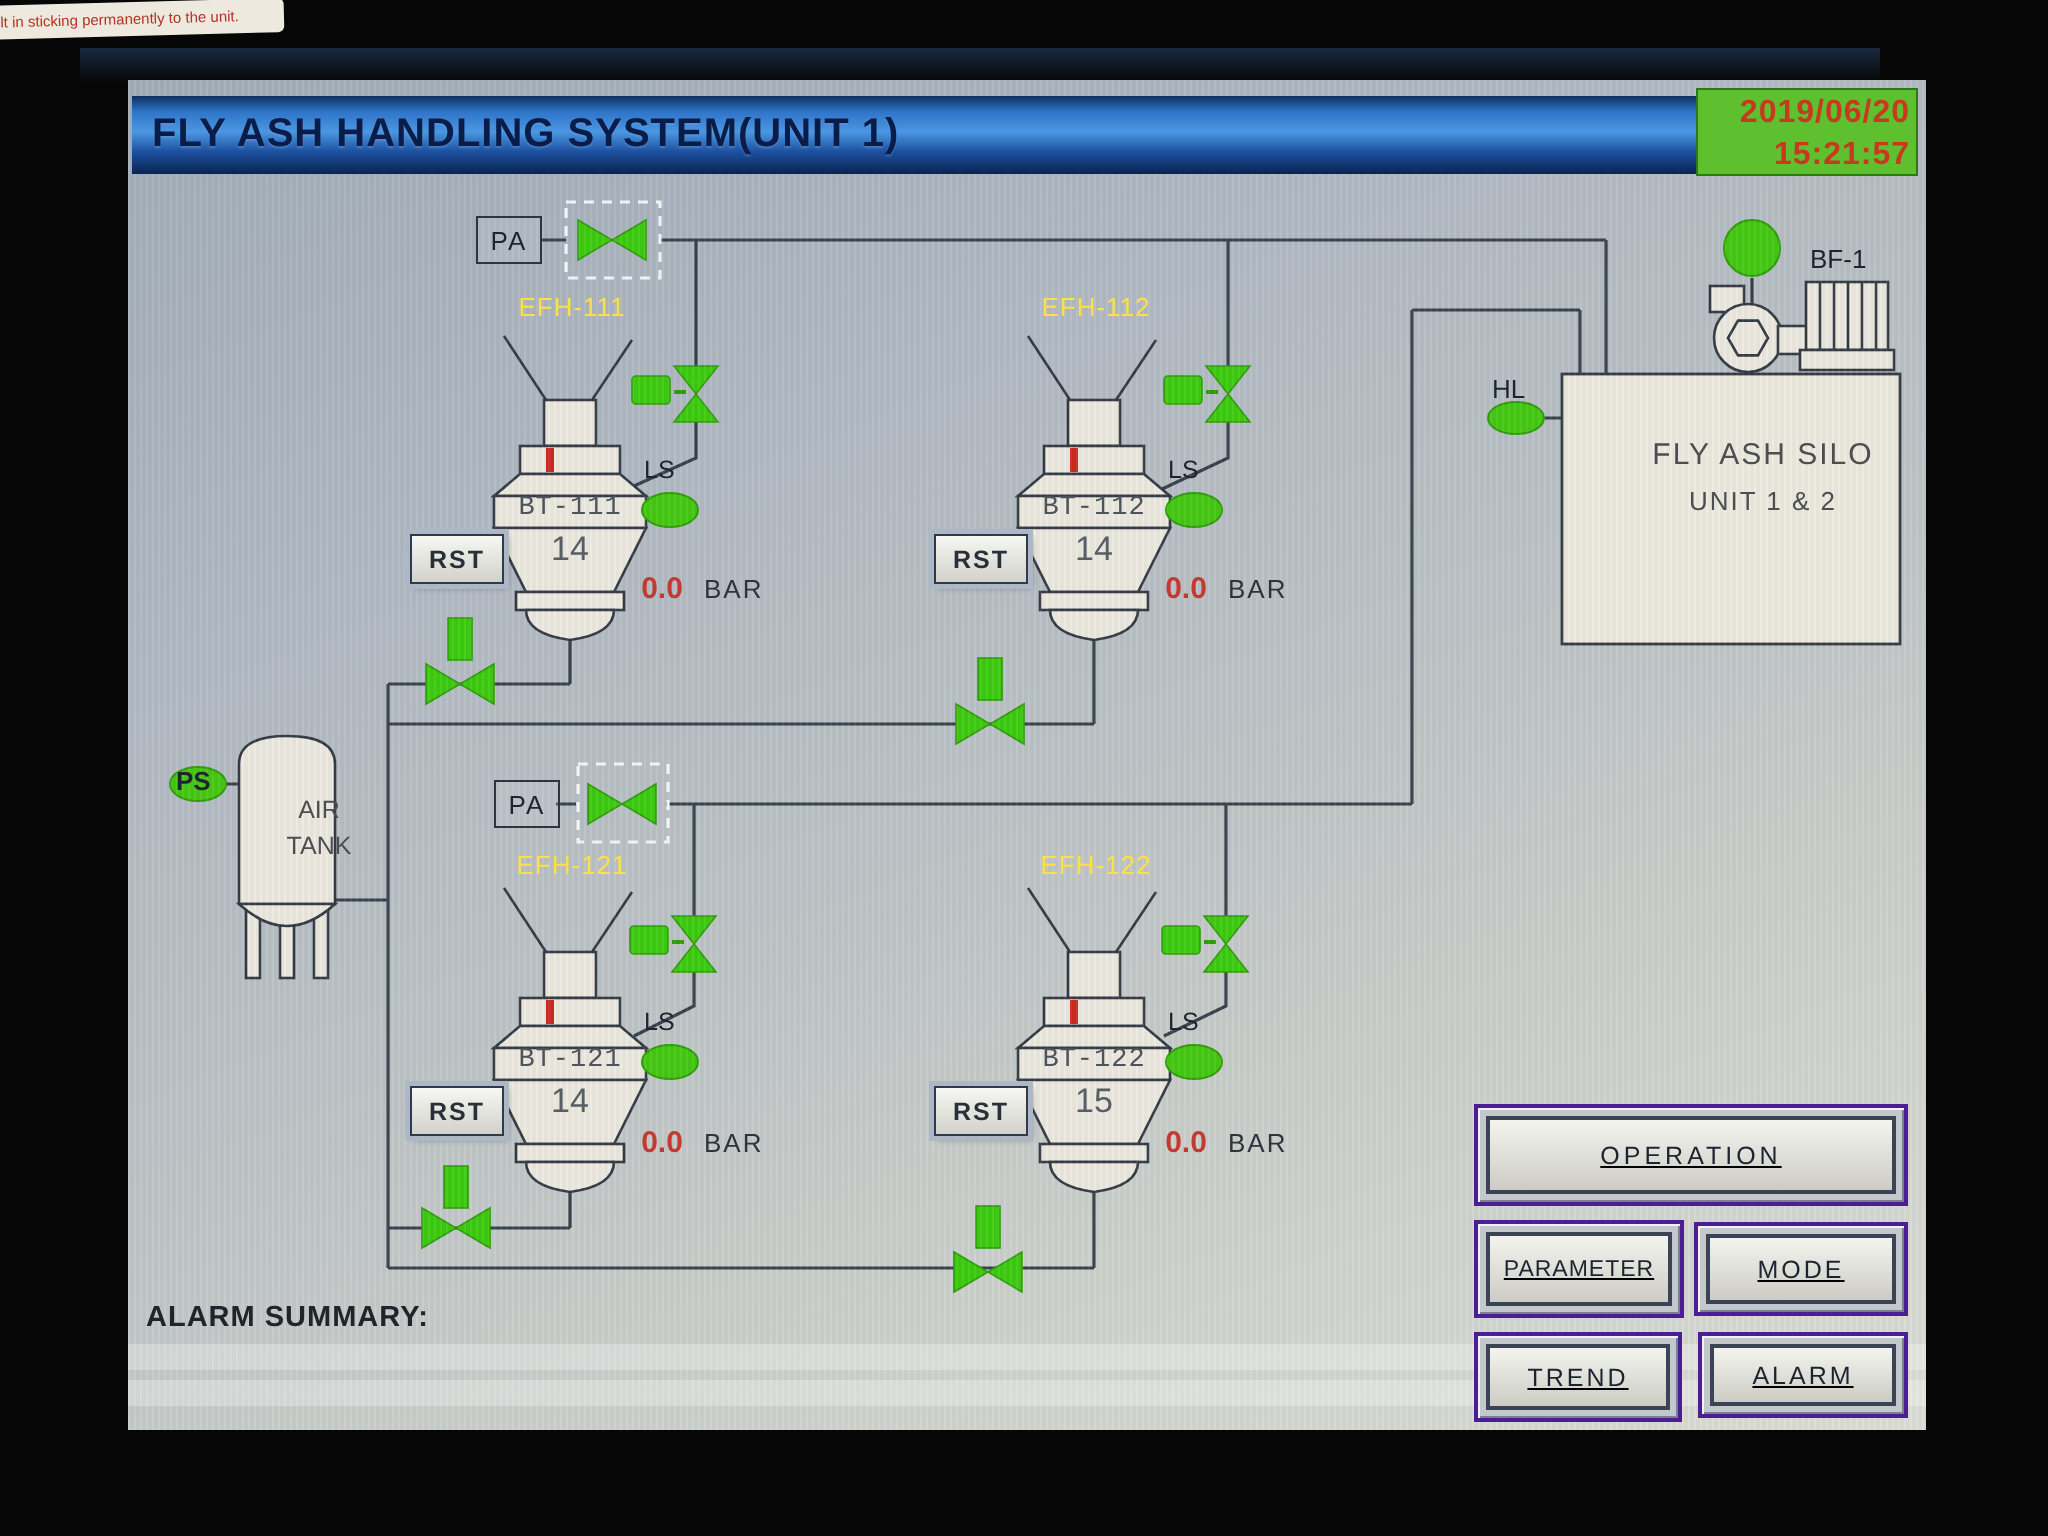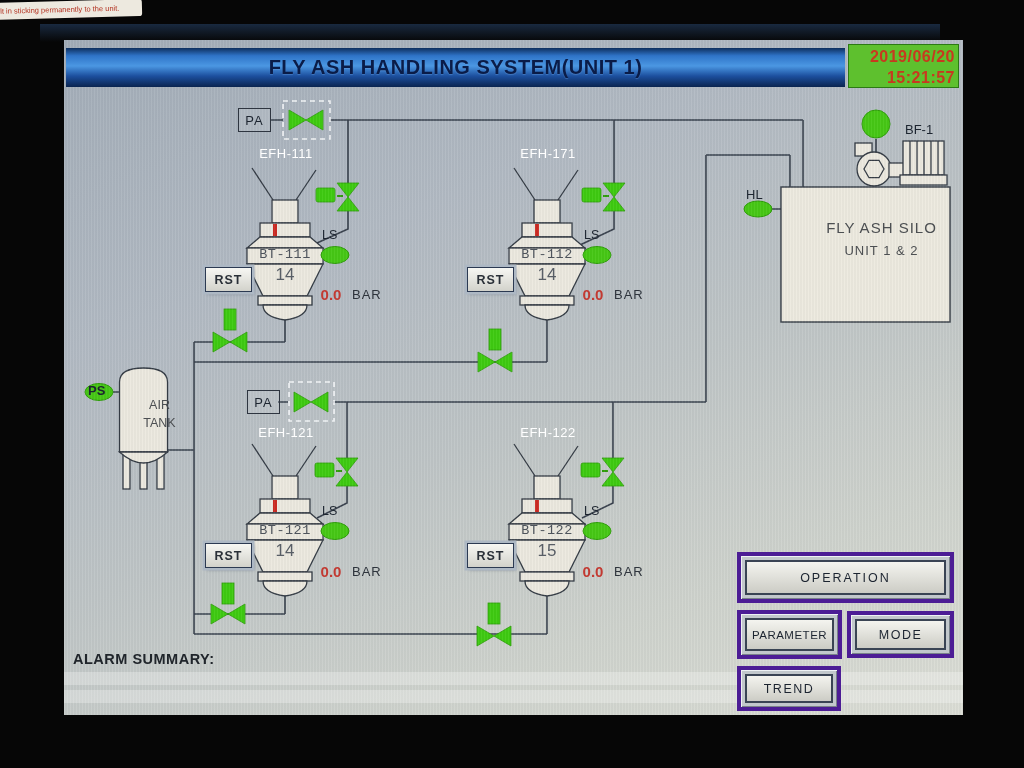--- a/index.html
+++ b/index.html
@@ -11,48 +11,48 @@
   .sticker{position:absolute;left:-8px;top:1px;width:150px;height:17px;background:#ede9df;
     border-radius:3px;transform:rotate(-1.5deg);color:#b33322;font-size:7.5px;line-height:17px;
     white-space:nowrap;overflow:hidden;padding-left:4px;box-sizing:border-box;}
   
   .screen{position:absolute;left:64px;top:40px;width:899px;height:675px;
     background:linear-gradient(158deg,#a3adb8 0%,#b2bac3 30%,#bfc5c6 55%,#cfd3cd 78%,#dcded6 100%);}
   .texture{position:absolute;left:64px;top:40px;width:899px;height:675px;pointer-events:none;
     background:repeating-linear-gradient(90deg,rgba(255,255,255,0.05) 0 1px,rgba(30,40,50,0.03) 1px 3px);}
   .titlebar{position:absolute;left:66px;top:48px;width:779px;height:39px;
     background:linear-gradient(180deg,#0e2f5e 0%,#2f74c8 20%,#4b97e2 46%,#1c4f9e 72%,#0a2450 100%);
-    display:flex;align-items:center;justify-content:center;}
+    display:flex;align-items:center;padding-left:10px;}
   .titlebar span{color:#0a1c48;font-size:20px;font-weight:bold;letter-spacing:0.5px;
     text-shadow:0 1px 1px rgba(120,170,230,0.35);}
   .datetime{position:absolute;left:848px;top:44px;width:111px;height:44px;background:#5ec02e;
     border:1px solid #2c7a14;box-sizing:border-box;text-align:right;padding:1px 3px 0 0;}
   .datetime div{color:#c8391f;font-size:16px;font-weight:bold;line-height:21px;letter-spacing:0.5px;}
   svg.layer{position:absolute;left:0;top:0;width:1024px;height:768px;}
   .lbl{position:absolute;color:#1d2530;font-size:13px;}
   .pa-box{position:absolute;width:33px;height:24px;border:1.5px solid #2e3540;box-sizing:border-box;
     display:flex;align-items:center;justify-content:center;font-size:13px;letter-spacing:1px;
     color:#1d2530;background:rgba(205,210,214,0.2);}
   .tag{position:absolute;width:76px;text-align:center;font-size:13.5px;color:#4e545c;letter-spacing:0.5px;font-family:Liberation Mono, monospace;}
   .val{position:absolute;width:70px;text-align:center;font-size:17px;color:#585e66;}
   .press{position:absolute;width:40px;text-align:center;font-size:15px;font-weight:bold;color:#c23a32;}
   .punit{position:absolute;width:40px;font-size:13px;color:#2e343c;letter-spacing:1px;}
-  .efh{position:absolute;width:96px;text-align:center;font-size:13px;color:#ffffff;letter-spacing:0.5px;}
+  .efh{position:absolute;width:96px;text-align:center;font-size:13px;color:#fde047;letter-spacing:0.5px;}
   .ls-lbl{position:absolute;font-size:12.5px;color:#1d2530;}
   .rst-btn{position:absolute;width:47px;height:25px;box-sizing:border-box;
     background:linear-gradient(180deg,#f7f7f3,#d2d2cb);border:1.5px solid #2c3a52;
     box-shadow:0 0 0 2.5px #adb8c4,2px 2px 3px rgba(40,50,70,0.4);
     display:flex;align-items:center;justify-content:center;font-size:12.5px;font-weight:bold;
     color:#2a3038;letter-spacing:1px;cursor:pointer;}
   .equip-txt{position:absolute;text-align:center;color:#4c4f52;padding-left:16px;}
   .alarm-lbl{position:absolute;left:73px;top:651px;font-size:14.5px;font-weight:bold;
     color:#20252b;letter-spacing:0.5px;}
   .alarm-row{position:absolute;left:64px;width:899px;height:13px;background:rgba(255,255,255,0.28);}
-  .nav-btn{position:absolute;background:#c2c8cc;border:4px solid #4c1d95;box-sizing:border-box;
-    box-shadow:inset 1px 1px 0 #eef2f4,inset -1px -1px 0 #79828a;padding:4px;cursor:pointer;}
+  .nav-btn{position:absolute;background:#c2c8cc;border:2px solid #4c1d95;box-sizing:border-box;
+    box-shadow:inset 1px 1px 0 #eef2f4,inset -1px -1px 0 #79828a;padding:4px;cursor:pointer;text-decoration:underline;}
   .nav-btn .face{width:100%;height:100%;border:2px solid #3a4454;box-sizing:border-box;
     background:linear-gradient(180deg,#f4f4ef 0%,#e0e0da 50%,#ccccc5 100%);
     display:flex;align-items:center;justify-content:center;font-size:12.5px;color:#1c2430;
     letter-spacing:1.5px;}
 </style>
 </head>
 <body>
 
 <div id="stage">
 
@@ -233,21 +233,21 @@
   <div class="equip-txt" style="left:119px;top:416px;width:49px;font-size:12.5px;">TANK</div>
 
   <div class="efh" style="left:238px;top:146px;">EFH-111</div>
   <div class="ls-lbl" style="left:322px;top:228px;">LS</div>
   <div class="tag" style="left:247px;top:247px;">BT-111</div>
   <div class="val" style="left:250px;top:265px;">14</div>
   <div class="rst-btn" style="left:205px;top:267px;">RST</div>
   <div class="press" style="left:311px;top:286px;">0.0</div>
   <div class="punit" style="left:352px;top:287px;">BAR</div>
 
-  <div class="efh" style="left:500px;top:146px;">EFH-171</div>
+  <div class="efh" style="left:500px;top:146px;">EFH-112</div>
   <div class="ls-lbl" style="left:584px;top:228px;">LS</div>
   <div class="tag" style="left:509px;top:247px;">BT-112</div>
   <div class="val" style="left:512px;top:265px;">14</div>
   <div class="rst-btn" style="left:467px;top:267px;">RST</div>
   <div class="press" style="left:573px;top:286px;">0.0</div>
   <div class="punit" style="left:614px;top:287px;">BAR</div>
 
   <div class="efh" style="left:238px;top:425px;">EFH-121</div>
   <div class="ls-lbl" style="left:322px;top:504px;">LS</div>
   <div class="tag" style="left:247px;top:523px;">BT-121</div>
@@ -273,14 +273,17 @@
   </div>
   <div class="nav-btn" style="left:737px;top:610px;width:105px;height:49px;">
     <div class="face" style="font-size:11.5px;letter-spacing:0.5px;">PARAMETER</div>
   </div>
   <div class="nav-btn" style="left:847px;top:611px;width:107px;height:47px;">
     <div class="face">MODE</div>
   </div>
   <div class="nav-btn" style="left:737px;top:666px;width:104px;height:45px;">
     <div class="face">TREND</div>
   </div>
+  <div class="nav-btn" style="left:849px;top:666px;width:105px;height:43px;">
+    <div class="face">ALARM</div>
+  </div>
 
 </div>
 
 </body></html>

